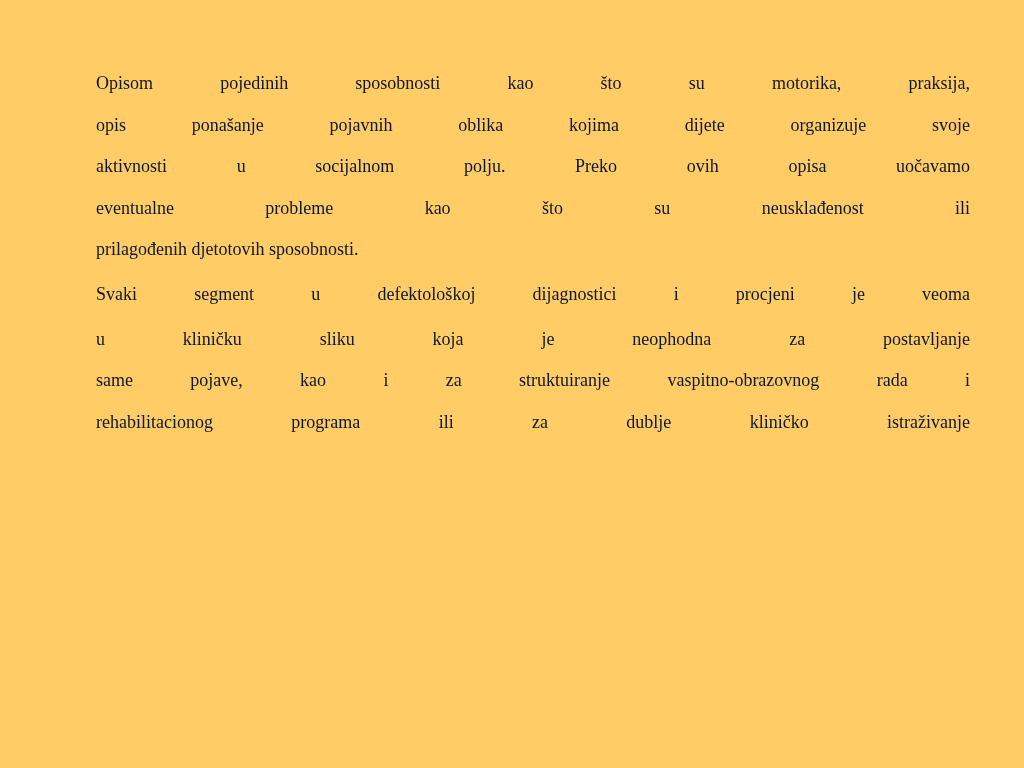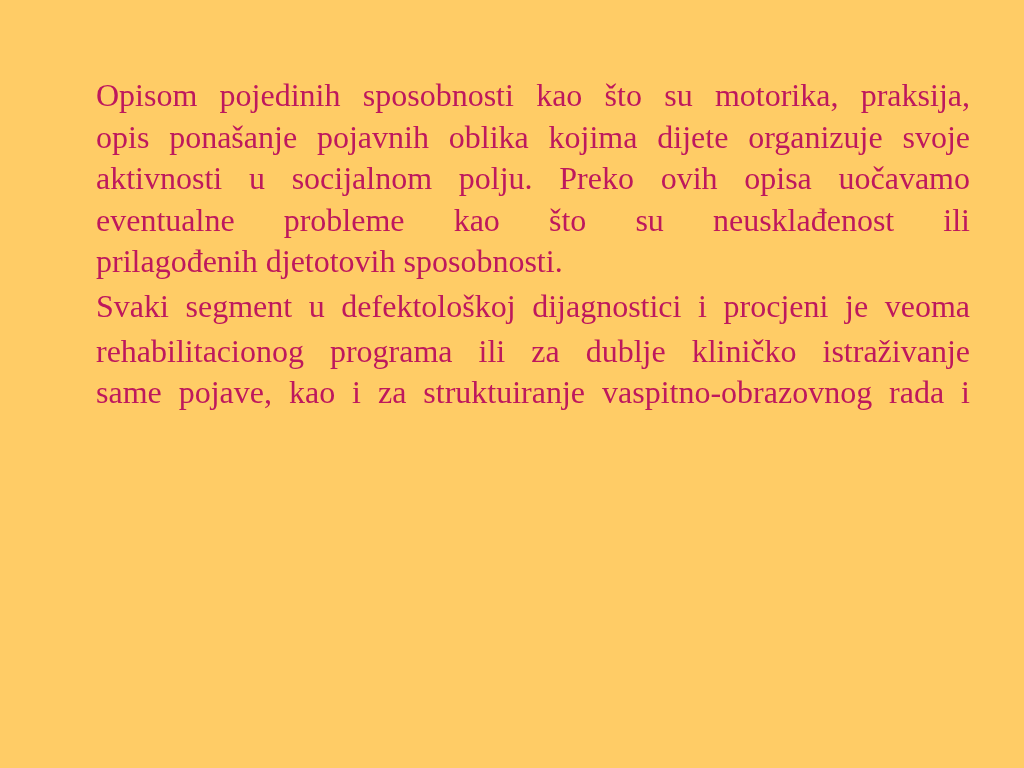--- a/index.html
+++ b/index.html
@@ -9,26 +9,26 @@
     body {
       width: 1024px;
       height: 768px;
       background: #FFCC66;
       overflow: hidden;
       position: relative;
     }
     .slide {
       position: absolute;
       left: 96px;
-      top: 75px;
+      top: 63px;
       width: 874px;
       font-family: "Liberation Serif", "DejaVu Serif", serif;
-      font-size: 32px;
+      font-size: 18px;
       line-height: 41.6px;
-      color: #be185d;
+      color: #0f172a;
     }
     .para {
       margin: 0 0 3px 0;
       text-align: justify;
     }
     .para .line {
       display: block;
       text-align: justify;
       text-align-last: justify;
       white-space: nowrap;
@@ -46,16 +46,17 @@
     <span class="line">Opisom pojedinih sposobnosti kao što su motorika, praksija,</span>
     <span class="line">opis ponašanje pojavnih oblika kojima dijete organizuje svoje</span>
     <span class="line">aktivnosti u socijalnom polju. Preko ovih opisa uočavamo</span>
     <span class="line">eventualne probleme kao što su neusklađenost ili</span>
     <span class="line last">prilagođenih djetotovih sposobnosti.</span>
   </div>
   <div class="para">
     <span class="line">Svaki segment u defektološkoj dijagnostici i procjeni je veoma</span>
   </div>
   <div class="para">
+    <span class="line">u kliničku sliku koja je neophodna za postavljanje</span>
+    <span class="line">same pojave, kao i  za struktuiranje vaspitno-obrazovnog rada i</span>
     <span class="line">rehabilitacionog programa ili za dublje kliničko istraživanje</span>
-    <span class="line">same pojave, kao i  za struktuiranje vaspitno-obrazovnog rada i</span>
   </div>
 </div>
 
 </body></html>

